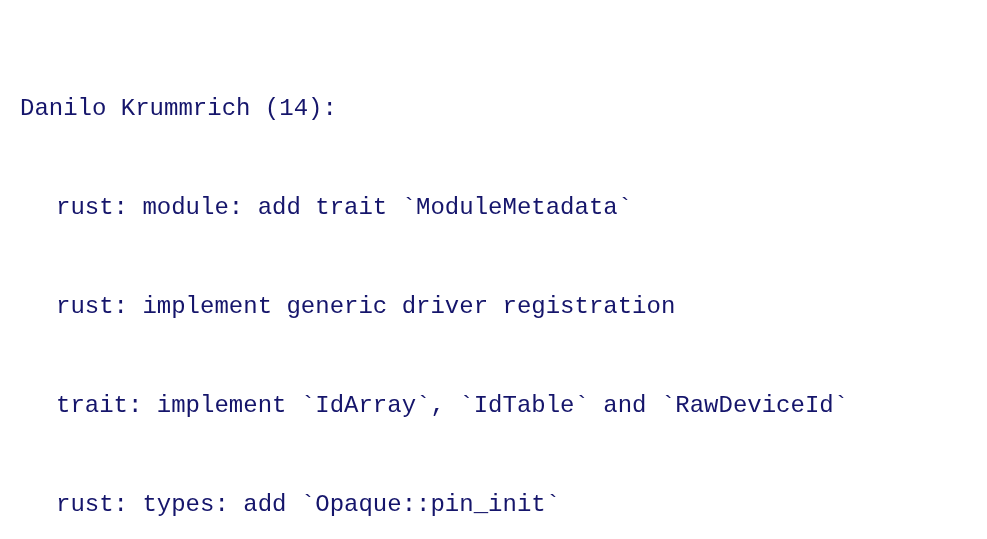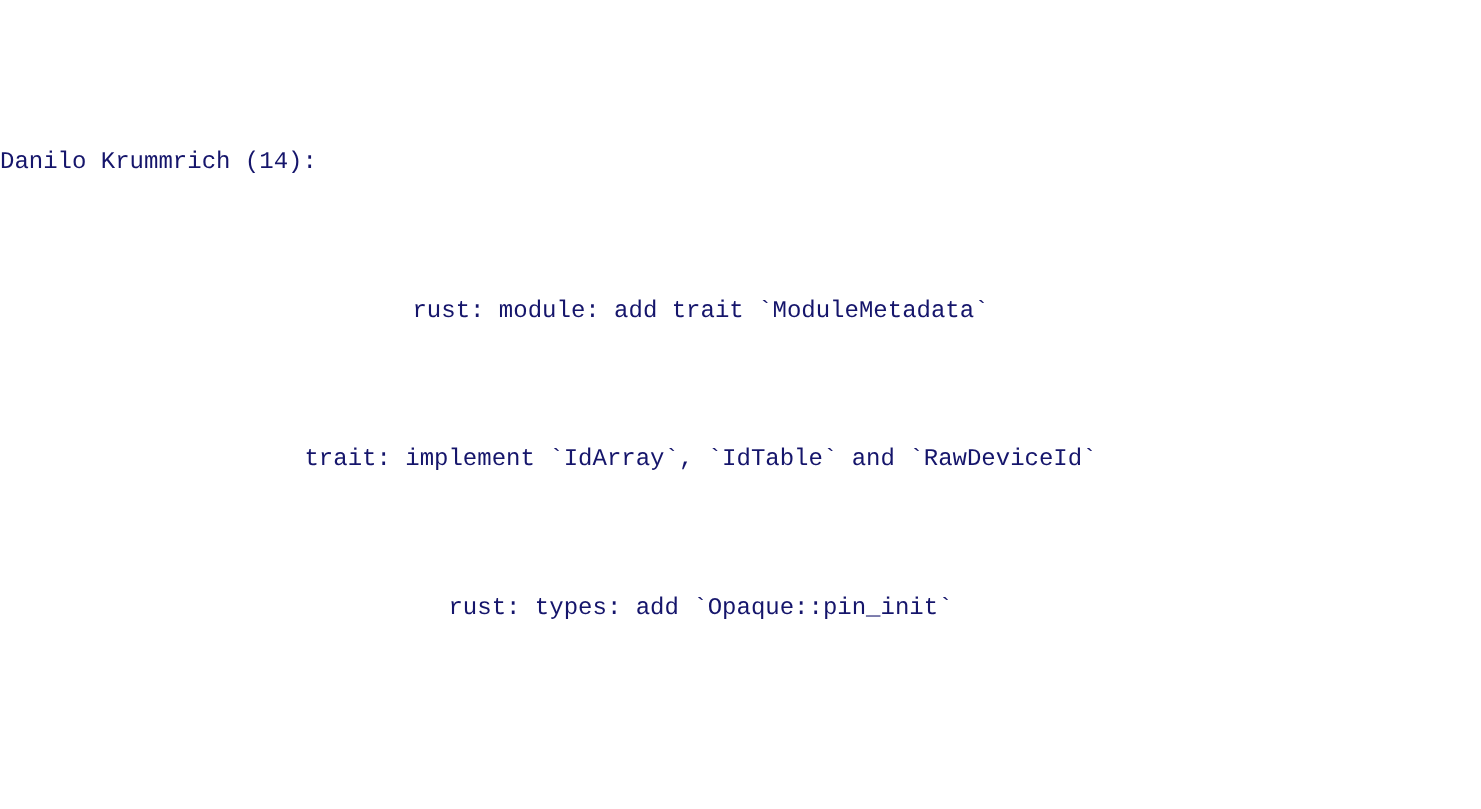--- a/index.html
+++ b/index.html
@@ -9,41 +9,41 @@
   }
   body {
     width: 987px;
     height: 539px;
     overflow: hidden;
   }
   .shortlog {
     box-sizing: border-box;
     width: 898px;
     height: 539px;
-    padding: 26px 0 0 0;
+    padding: 26px 0 0 20px;
     font-family: "Liberation Mono", "DejaVu Sans Mono", monospace;
-    font-size: 16px;
+    font-size: 24px;
     line-height: 33px;
     color: #15156b;
     white-space: pre;
   }
   .author-heading {
     padding-left: 0;
   }
   .commit-line {
     padding-left: 36px;
-    text-align: center;
   }
 </style>
 </head>
 <body>
 
 <div class="shortlog">
   <div class="author-heading">Danilo Krummrich (14):</div>
   <div class="commit-line">rust: module: add trait `ModuleMetadata`</div>
+  <div class="commit-line">rust: implement generic driver registration</div>
   <div class="commit-line">trait: implement `IdArray`, `IdTable` and `RawDeviceId`</div>
   <div class="commit-line">rust: types: add `Opaque::pin_init`</div>
   
   
   
   
   
   
   
   

